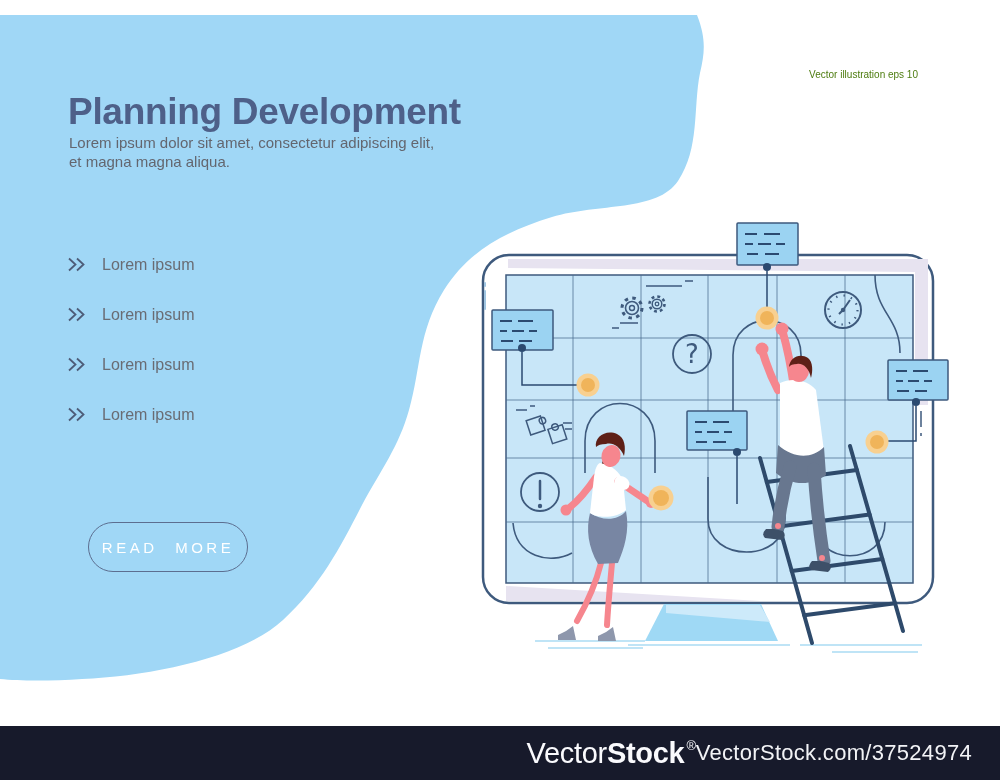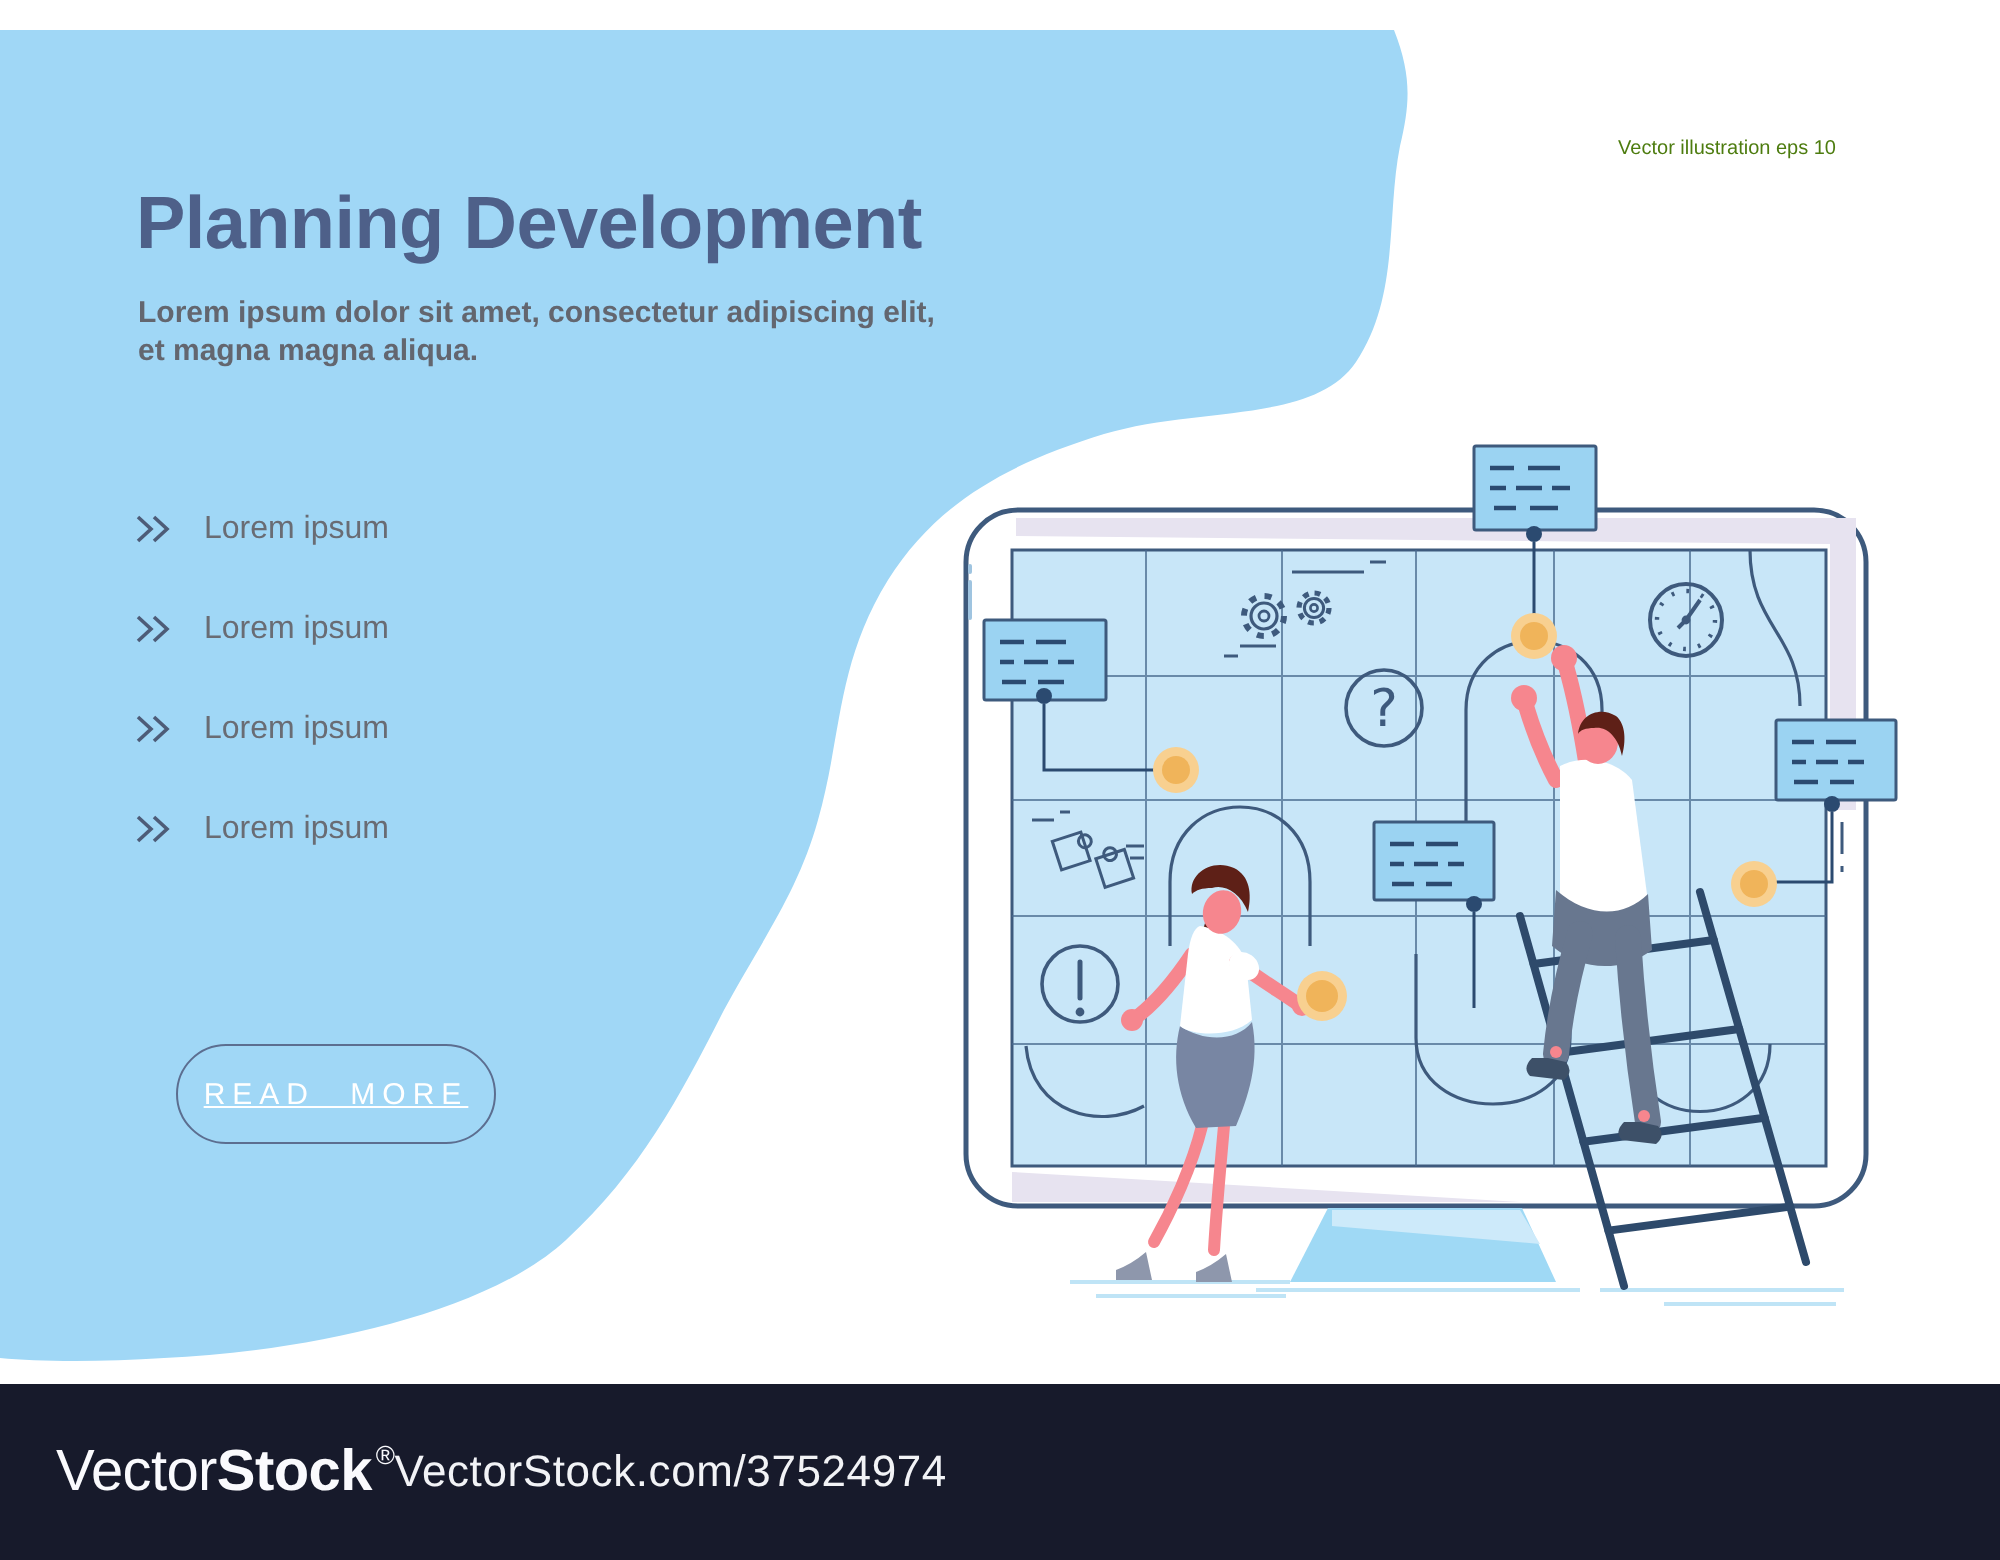--- a/index.html
+++ b/index.html
@@ -1,36 +1,36 @@
 <!DOCTYPE html>
 <html style="--pal-blob: #a0d7f6; --pal-board: #c8e6f8; --pal-note: #9bd3f2; --pal-outline: #3e5a7d; --pal-node_outer: #f8d090; --pal-node_inner: #f0b45a; --pal-skin: #f6868e; --pal-hair: #5e2017; --pal-skirt: #7886a3; --pal-pants: #68778f; --pal-lavender: #e7e3f0; --pal-footer_bg: #171a2b; --pal-title: #4e6089; --pal-body_text: #63666f; --pal-button_border: #5c6e90; --pal-button_text: #ffffff;"><head>
 <meta charset="utf-8">
 <style>
   html,body{margin:0;padding:0;background:#e9e9e9;}
   .canvas{position:relative;width:1000px;height:780px;background:#fff;overflow:hidden;
           font-family:"Liberation Sans",sans-serif;margin:0 auto;}
   .blob-svg{position:absolute;left:0;top:0;}
   .hero-title{position:absolute;left:68px;top:66px;font-size:37px;font-weight:700;
               color:var(--pal-title,#4e6089);letter-spacing:-0.3px;}
-  .hero-desc{position:absolute;left:69px;top:147px;font-size:15px;line-height:19px;
-             color:var(--pal-body_text,#63666f);font-weight:bold;}
+  .hero-desc{position:absolute;left:69px;top:133px;font-size:15px;line-height:19px;
+             color:var(--pal-body_text,#63666f);}
   .hero-desc span{display:block;}
   .hero-list{position:absolute;left:66px;top:256px;}
   .hero-list .item{display:flex;align-items:flex-start;height:30px;margin-bottom:20px;}
   .hero-list .chev{margin-right:14px;display:inline-flex;}
   .hero-list .lbl{font-size:16px;color:#696c74;}
   .read-more{position:absolute;left:88px;top:522px;width:160px;height:50px;
              border-radius:26px;border:1.6px solid var(--pal-button_border,#5c6e90);
              background:transparent;color:var(--pal-button_text,#ffffff);font-size:15px;
-             letter-spacing:3.5px;word-spacing:10px;font-family:inherit;cursor:pointer;text-decoration:underline;}
+             letter-spacing:3.5px;word-spacing:10px;font-family:inherit;cursor:pointer;}
   .eps{position:absolute;top:69px;right:82px;font-size:10px;color:#4d7c0f;}
   .illu{position:absolute;left:460px;top:215px;}
-  .footer{position:absolute;left:0;bottom:0;width:1000px;height:88px;
+  .footer{position:absolute;left:0;bottom:0;width:1000px;height:54px;
           background:var(--pal-footer_bg,#171a2b);display:flex;align-items:center;
-          justify-content:flex-start;padding:0 28px;box-sizing:border-box;color:#fff;}
+          justify-content:flex-end;padding:0 28px;box-sizing:border-box;color:#fff;}
   .logo{font-size:29px;letter-spacing:-0.3px;color:#fafafd;}
   .logo .bold{font-weight:700;}
   .logo sup{font-size:13px;margin-left:2px;position:relative;top:-2px;}
   .siteref{font-size:22px;letter-spacing:0.3px;color:#f2f3f6;}
 </style>
 </head>
 <body>
 
 <div class="canvas">
 

